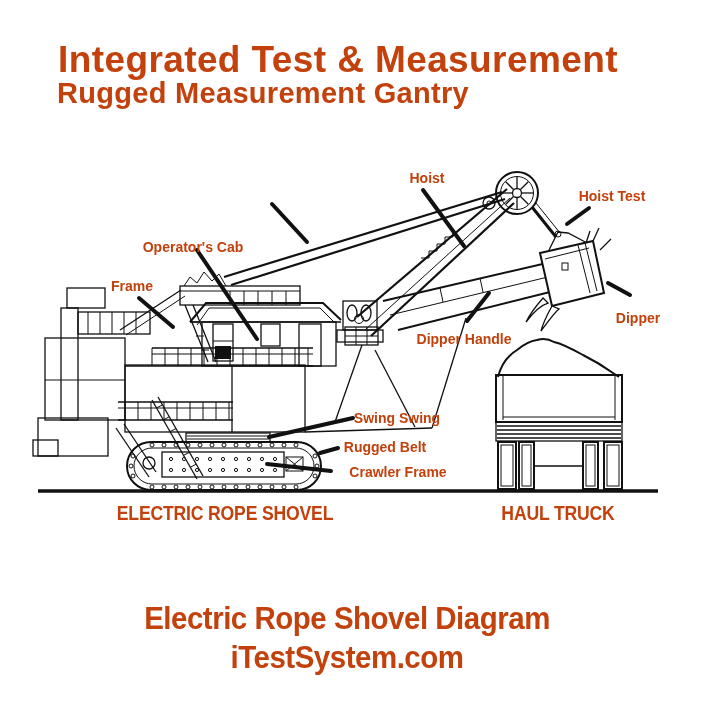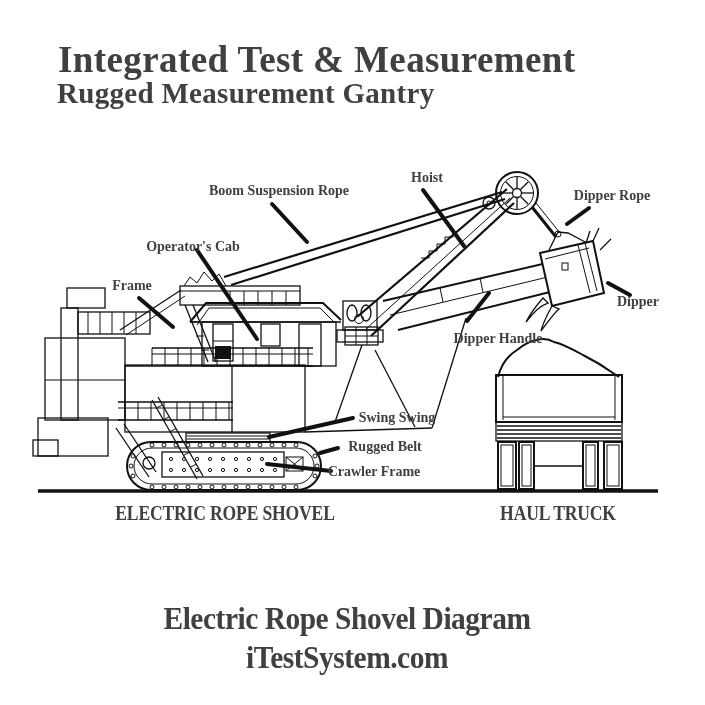--- a/index.html
+++ b/index.html
@@ -1,17 +1,17 @@
 <!DOCTYPE html>
 <html><head>
 <meta charset="utf-8">
 <style>
   html,body{margin:0;padding:0;background:#fff;}
   #page{position:relative;width:705px;height:705px;background:#fff;overflow:hidden;
-        font-family:Liberation Serif, serif;color:#404040;}
+        font-family:Liberation Sans, sans-serif;color:#c2410c;}
   #page svg{position:absolute;left:0;top:0;}
   svg .ln{stroke:#111;fill:none;stroke-width:1.3;}
   svg .ln2{stroke:#111;fill:none;stroke-width:2;}
   svg .thin{stroke:#111;fill:none;stroke-width:1;}
   svg .wht{fill:#fff;stroke:#111;stroke-width:2;}
   svg .solid{fill:#111;stroke:none;}
   svg .leader{stroke:#111;stroke-width:4;stroke-linecap:round;fill:none;}
   svg .rivet{fill:none;stroke:#111;stroke-width:1;}
   .hdr-title{position:absolute;left:58px;top:40px;font-size:37px;font-weight:bold;
              letter-spacing:.4px;line-height:1.1;white-space:nowrap;}
@@ -295,30 +295,29 @@
       <line class="leader" x1="197" y1="250" x2="257" y2="339"></line>
       <line class="leader" x1="139" y1="298" x2="173" y2="327"></line>
       <line class="leader" x1="630" y1="295" x2="608" y2="283"></line>
       <line class="leader" x1="467" y1="321" x2="489" y2="293"></line>
       <line class="leader" x1="353" y1="418" x2="269" y2="437"></line>
       <line class="leader" x1="338" y1="448" x2="320" y2="453"></line>
       <line class="leader" x1="331" y1="471" x2="267" y2="464"></line>
     </g>
   </svg>
 
-  <div class="dlabel" style="left:279px;top:191px">Boom Suspension Rope</div>
   <div class="dlabel" style="left:427px;top:178px">Hoist</div>
-  <div class="dlabel" style="left:612px;top:196px">Dipper Rope</div>
+  <div class="dlabel" style="left:612px;top:196px">Hoist Test</div>
   <div class="dlabel" style="left:193px;top:247px">Operator's Cab</div>
   <div class="dlabel" style="left:132px;top:286px">Frame</div>
-  <div class="dlabel" style="left:638px;top:302px">Dipper</div>
-  <div class="dlabel" style="left:498px;top:339px">Dipper Handle</div>
+  <div class="dlabel" style="left:638px;top:318px">Dipper</div>
+  <div class="dlabel" style="left:464px;top:339px">Dipper Handle</div>
   <div class="dlabel" style="left:397px;top:418px">Swing Swing</div>
   <div class="dlabel" style="left:385px;top:447px">Rugged Belt</div>
-  <div class="dlabel" style="left:374px;top:472px">Crawler Frame</div>
+  <div class="dlabel" style="left:398px;top:472px">Crawler Frame</div>
 
   <div class="caption" style="left:225px;top:513px">ELECTRIC ROPE SHOVEL</div>
   <div class="caption" style="left:558px;top:513px">HAUL TRUCK</div>
 
   <div class="footer-line" style="left:347px;top:618px">Electric Rope Shovel Diagram</div>
   <div class="footer-line" style="left:347px;top:657px">iTestSystem.com</div>
 
 </div>
 
 </body></html>

